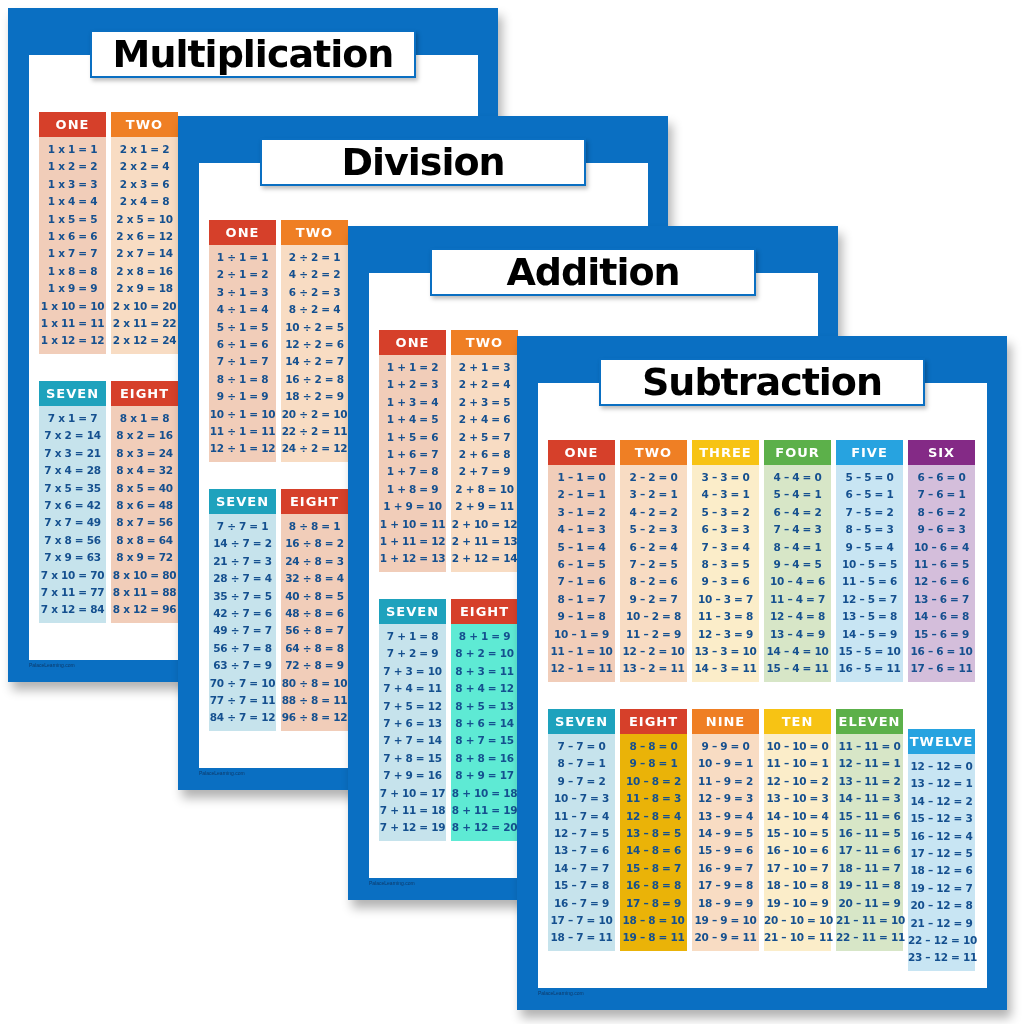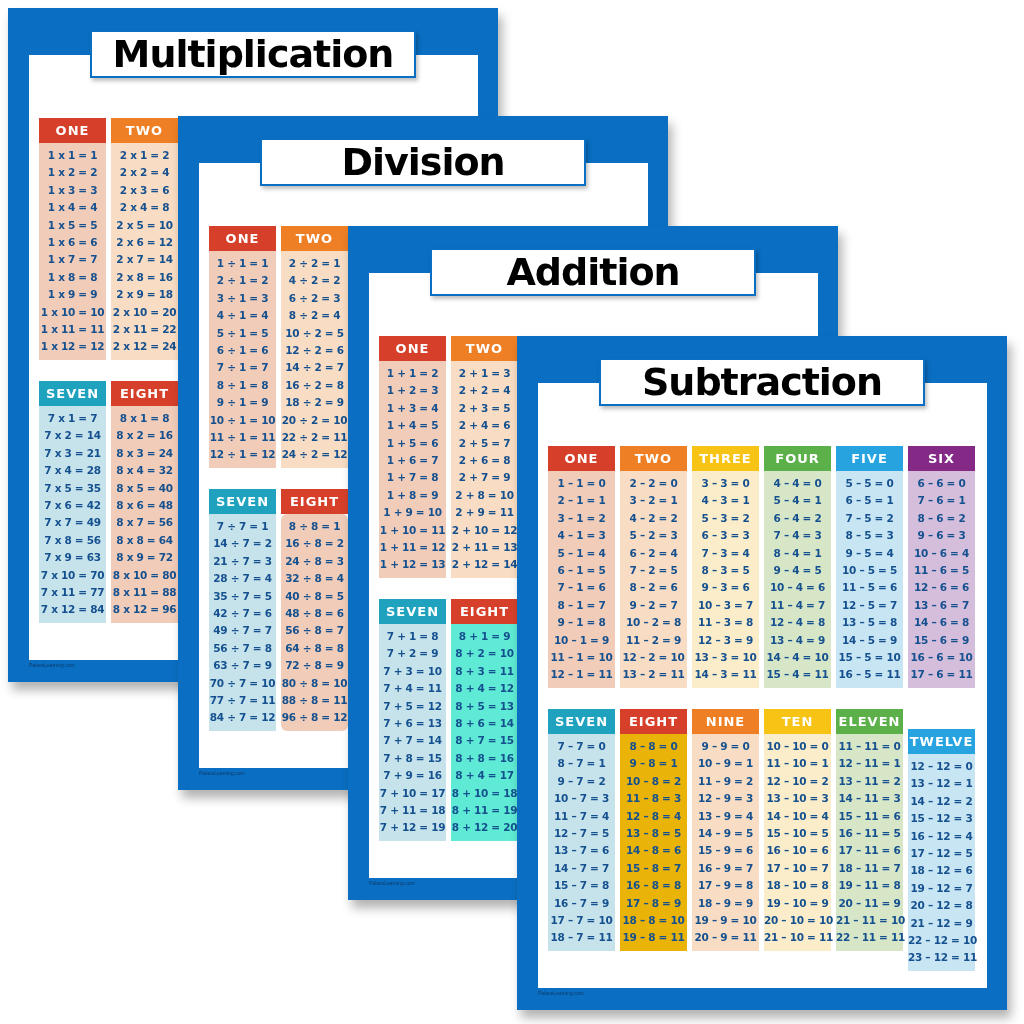--- a/index.html
+++ b/index.html
@@ -28,21 +28,21 @@
     font-family:"DejaVu Sans", sans-serif; font-weight:bold;
     font-size:38px; color:#000000; letter-spacing:-1px;
   }
   .poster .footer {
     position:absolute; left:21px; top:654px;
     font-family:"Liberation Sans", sans-serif; font-size:5px; color:#0d3a6a;
   }
   .grid {
     position:absolute; left:31px; display:flex; gap:5px;
   }
-  .grid.top { top:110px; }
+  .grid.top { top:104px; }
   .grid.bottom { top:373px; }
   .col { width:67px; }
   .col .hdr {
     height:25px; color:#ffffff; font-weight:bold; font-size:13px;
     letter-spacing:1px;
     display:flex; align-items:center; justify-content:center;
   }
   .col .body {
     padding:4px 0 4px 0;
   }
@@ -189,21 +189,21 @@
           <div class="cell">49 ÷ 7 = 7</div>
           <div class="cell">56 ÷ 7 = 8</div>
           <div class="cell">63 ÷ 7 = 9</div>
           <div class="cell">70 ÷ 7 = 10</div>
           <div class="cell">77 ÷ 7 = 11</div>
           <div class="cell">84 ÷ 7 = 12</div>
         </div>
       </div>
       <div class="col">
         <div class="hdr" style="background: rgb(214, 64, 42);">EIGHT</div>
-        <div class="body" style="background: rgb(241, 205, 185); border-radius: 6px;">
+        <div class="body" style="background: rgb(241, 205, 185);">
           <div class="cell">8 ÷ 8 = 1</div>
           <div class="cell">16 ÷ 8 = 2</div>
           <div class="cell">24 ÷ 8 = 3</div>
           <div class="cell">32 ÷ 8 = 4</div>
           <div class="cell">40 ÷ 8 = 5</div>
           <div class="cell">48 ÷ 8 = 6</div>
           <div class="cell">56 ÷ 8 = 7</div>
           <div class="cell">64 ÷ 8 = 8</div>
           <div class="cell">72 ÷ 8 = 9</div>
           <div class="cell">80 ÷ 8 = 10</div>
@@ -278,21 +278,21 @@
         <div class="hdr" style="background: rgb(214, 64, 42);">EIGHT</div>
         <div class="body" style="background: #5eead4;">
           <div class="cell">8 + 1 = 9</div>
           <div class="cell">8 + 2 = 10</div>
           <div class="cell">8 + 3 = 11</div>
           <div class="cell">8 + 4 = 12</div>
           <div class="cell">8 + 5 = 13</div>
           <div class="cell">8 + 6 = 14</div>
           <div class="cell">8 + 7 = 15</div>
           <div class="cell">8 + 8 = 16</div>
-          <div class="cell">8 + 4 = 17</div>
+          <div class="cell">8 + 9 = 17</div>
           <div class="cell">8 + 10 = 18</div>
           <div class="cell">8 + 11 = 19</div>
           <div class="cell">8 + 12 = 20</div>
         </div>
       </div>
     </div>
   <span class="footer">PalaceLearning.com</span>
 </div>
 
 <div class="poster" style="left:517px; top:336px;">

